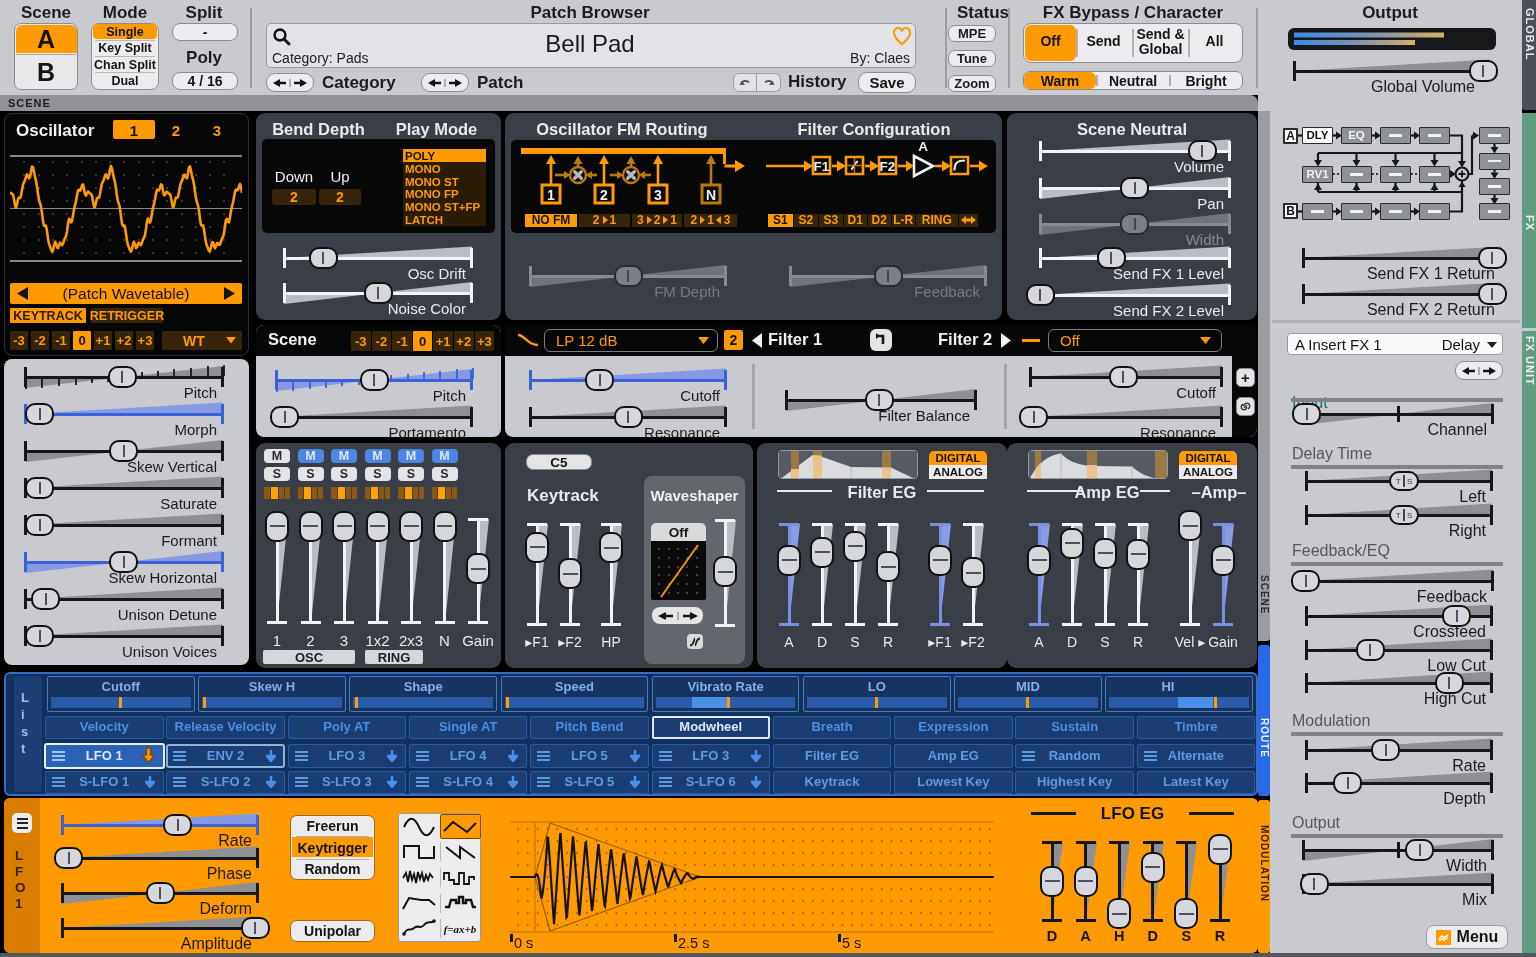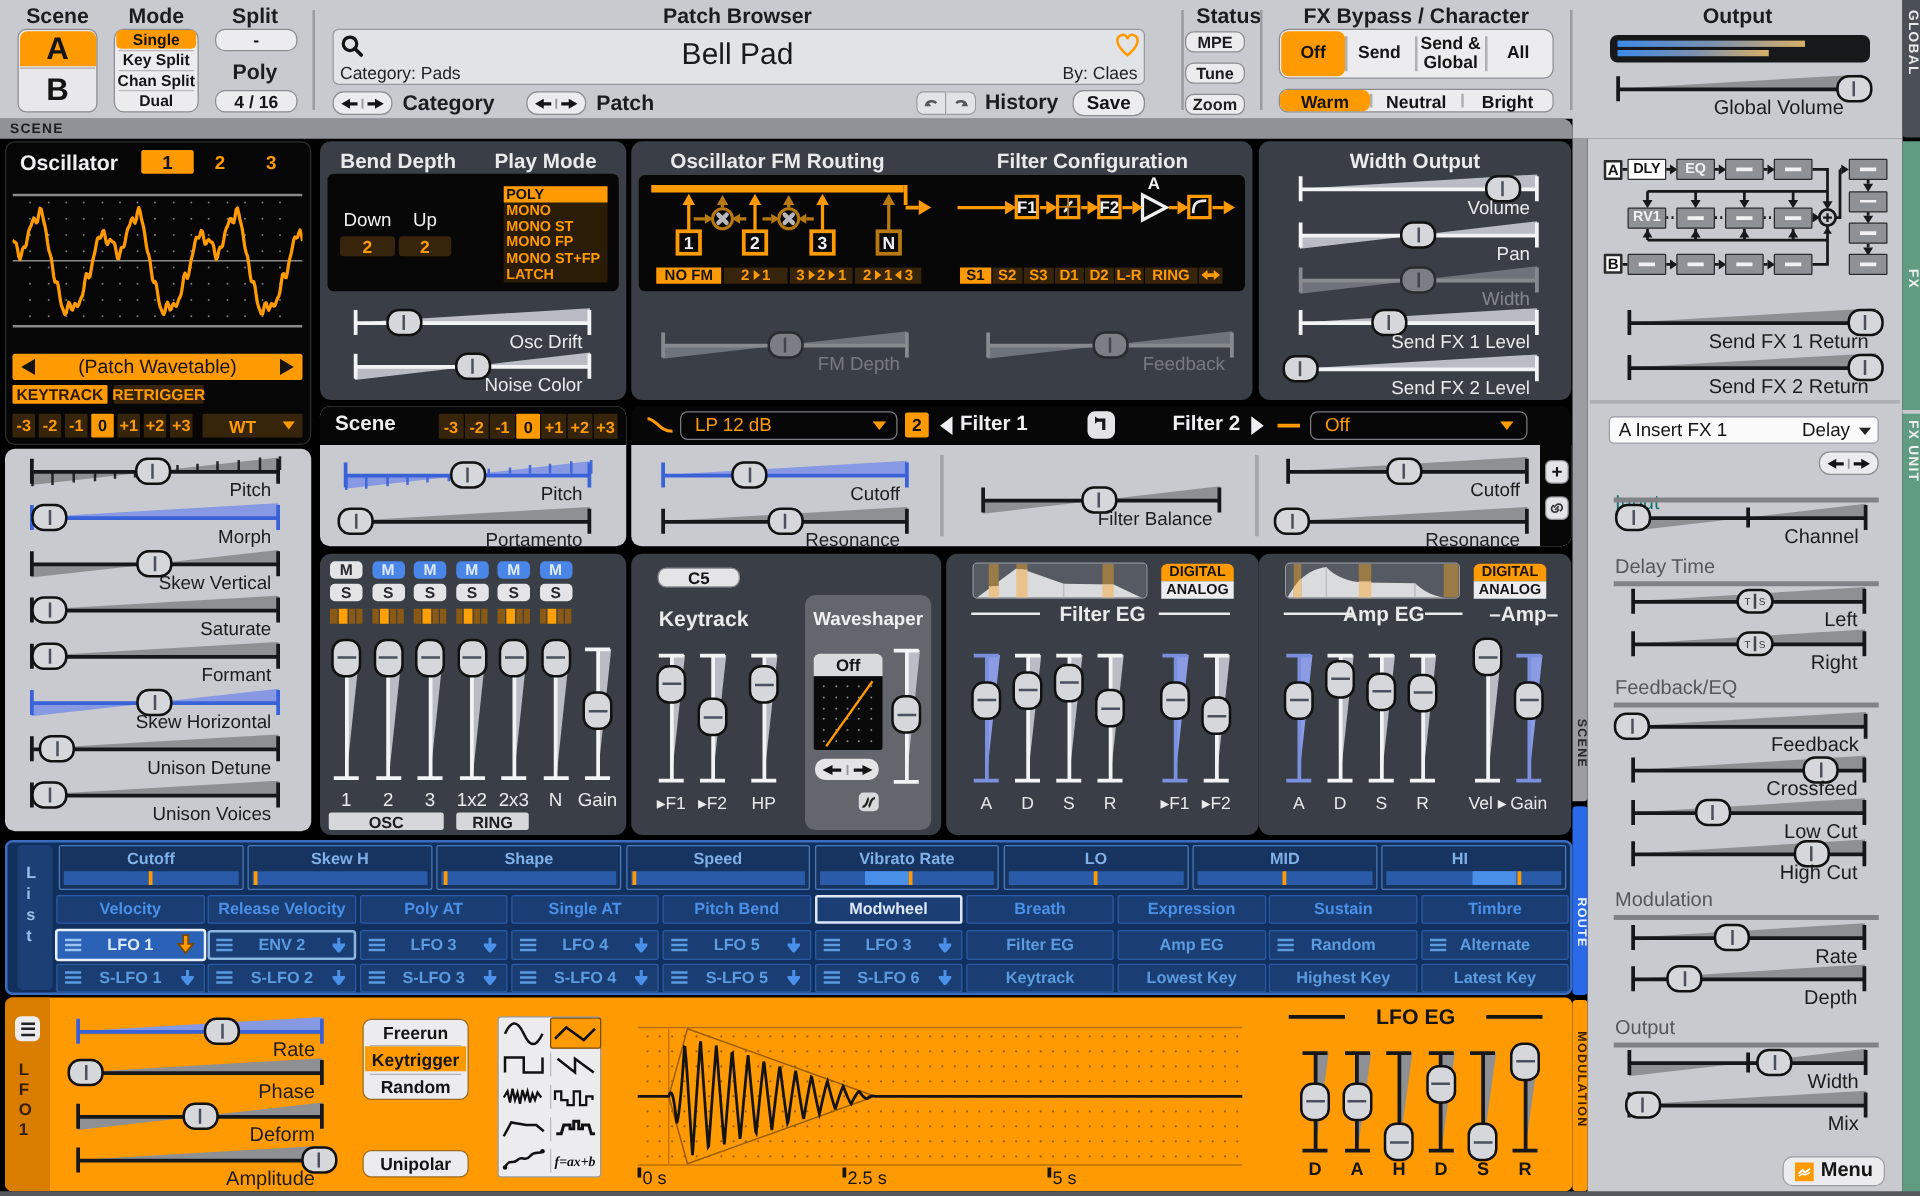--- a/index.html
+++ b/index.html
@@ -568,21 +568,21 @@
       <polygon points="98.0,16 196,16 196,5" fill="#b9bcc4"></polygon>
     </svg>
     <div style="position:absolute;left:0;top:14.5px;width:196px;height:3px;background:#f2f3f5"></div>
     <div style="position:absolute;left:-1px;top:6px;width:3px;height:20px;background:#f2f3f5"></div>
     <div style="position:absolute;left:194px;top:6px;width:3px;height:20px;background:#f2f3f5"></div>
     <div style="position:absolute;left:84px;top:5px;width:29px;height:22px;background:#d6d7da;border:2.5px solid #111;border-radius:10px;box-sizing:border-box;"></div>
     <div style="position:absolute;left:97px;top:10px;width:2px;height:12px;background:#4a5060;"></div>
   </div>
 <div style="position:absolute;left:790px;top:283px;width:190px;text-align:right;font:15px 'Liberation Sans';color:#c9cacf;opacity:.42;white-space:nowrap;">Feedback</div>
 <div style="position:absolute;left:1007px;top:113px;width:250px;height:207px;background:#3a3e46;border-radius:9px;"></div>
-<div style="position:absolute;left:1032px;top:120px;width:200px;text-align:center;font:bold 16.5px 'Liberation Sans';color:#e9eaec;white-space:nowrap;">Width Output</div>
+<div style="position:absolute;left:1032px;top:120px;width:200px;text-align:center;font:bold 16.5px 'Liberation Sans';color:#e9eaec;white-space:nowrap;">Scene Neutral</div>
 <div style="position:absolute;left:1040px;top:135px;width:190px;height:32px;">
     <svg width="190" height="32" style="position:absolute;left:0;top:0">
       <polygon points="0,16 190,16 190,4.5" fill="#b9bcc4"></polygon>
     </svg>
     <div style="position:absolute;left:0;top:14.5px;width:190px;height:3px;background:#f2f3f5"></div>
     <div style="position:absolute;left:-1px;top:6px;width:3px;height:20px;background:#f2f3f5"></div>
     <div style="position:absolute;left:188px;top:6px;width:3px;height:20px;background:#f2f3f5"></div>
     <div style="position:absolute;left:148px;top:5px;width:29px;height:22px;background:#d6d7da;border:2.5px solid #111;border-radius:10px;box-sizing:border-box;"></div>
     <div style="position:absolute;left:161px;top:10px;width:2px;height:12px;background:#4a5060;"></div>
   </div>

